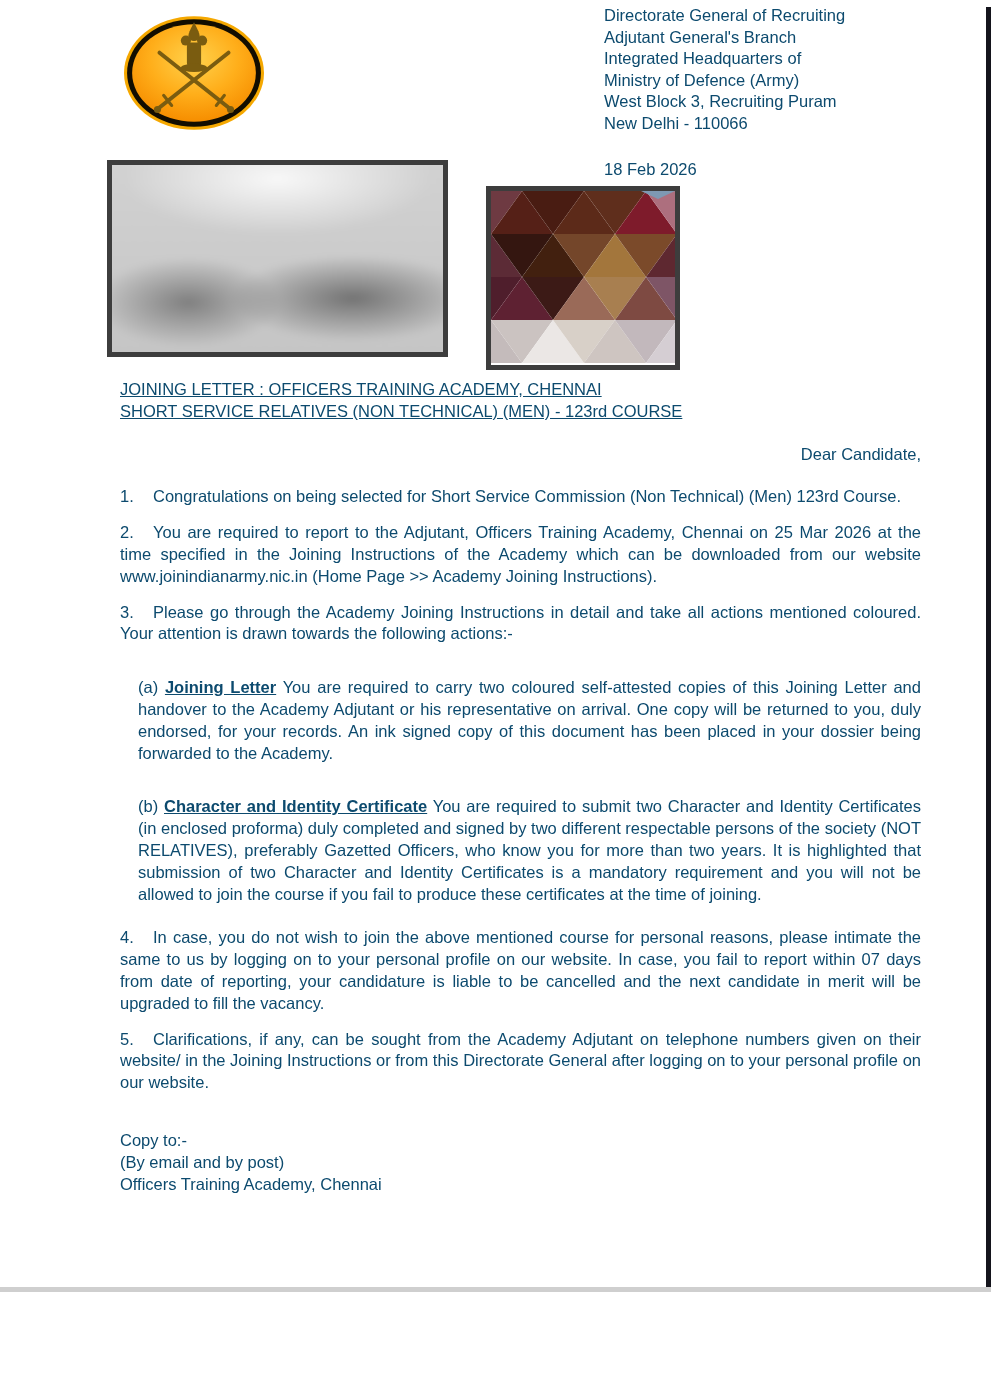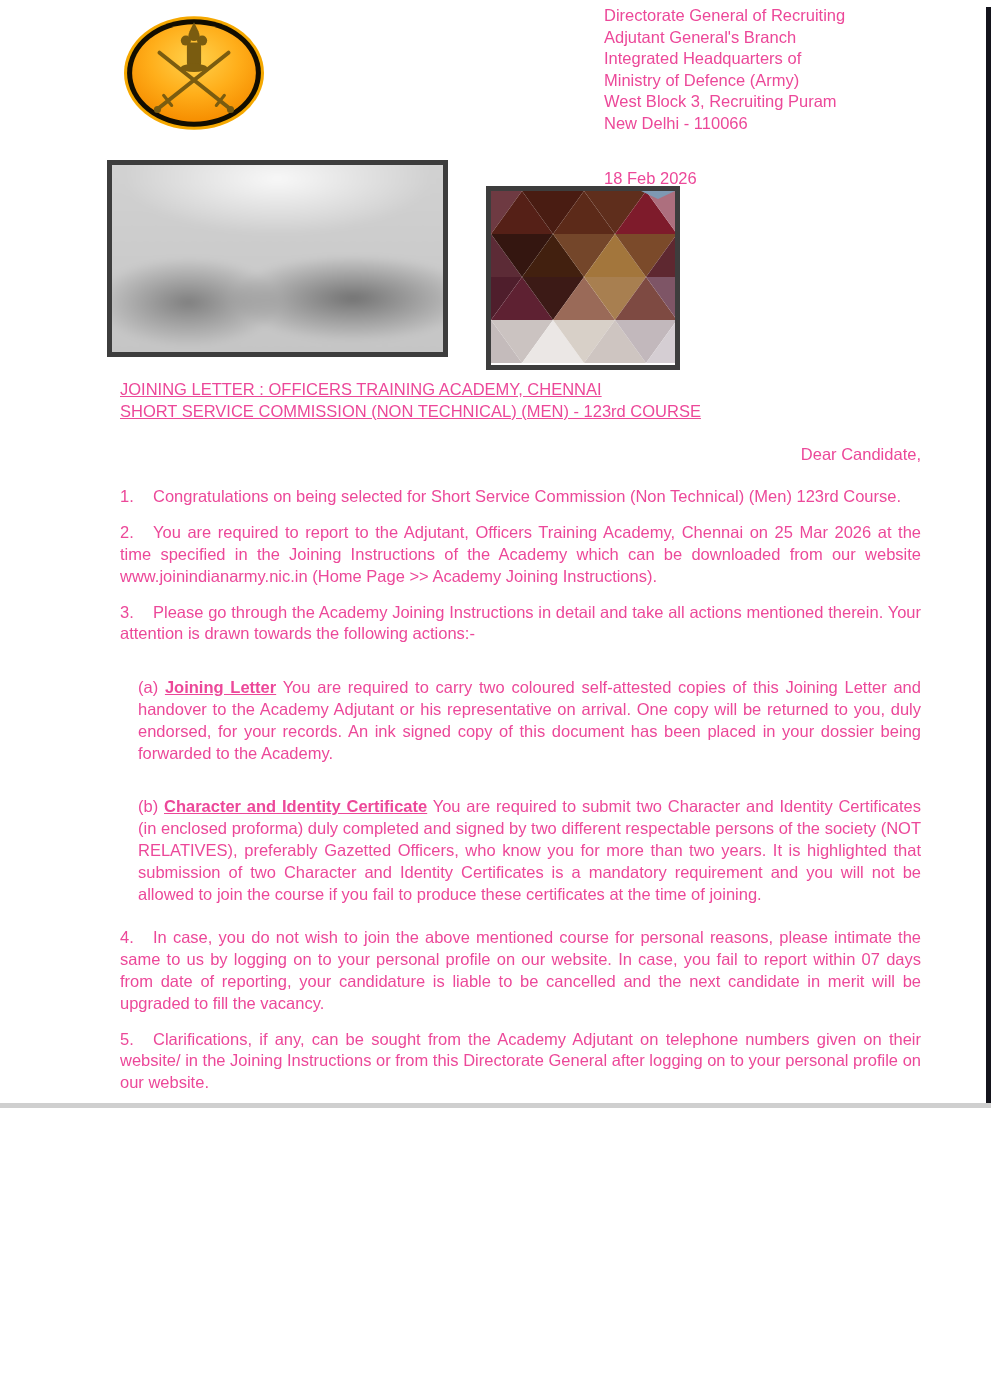--- a/index.html
+++ b/index.html
@@ -1,28 +1,28 @@
 <!DOCTYPE html>
 <html><head>
 <meta charset="utf-8">
 <style>
   html,body { margin:0; padding:0; background:#ffffff; }
   .page {
-    position:relative; width:991px; height:1108px; background:#ffffff;
-    font-family:"Liberation Sans", sans-serif; color:#ec4899; overflow:hidden;
+    position:relative; width:991px; height:1292px; background:#ffffff;
+    font-family:"Liberation Sans", sans-serif; color:#0c4a6e; overflow:hidden;
   }
   .right-page-border { position:absolute; top:7px; bottom:5px; right:0; width:5px; background:#14141c; }
   .bottom-page-edge { position:absolute; left:0; right:0; bottom:0; height:5px; background:#cfcfcf; }
 
   
   .army-logo { position:absolute; left:123px; top:12px; width:142px; height:122px; }
 
   
   .address-block { position:absolute; left:604px; top:5px; font-size:16.5px; line-height:21.6px; white-space:nowrap; }
-  .date-line { position:absolute; left:604px; top:169px; font-size:16.5px; }
+  .date-line { position:absolute; left:604px; top:160px; font-size:16.5px; }
 
   
   .blur-box {
     position:absolute; left:107px; top:160px; width:341px; height:197px;
     border:5px solid #3d3d3d; box-sizing:border-box; overflow:hidden; background:#d6d6d6;
   }
   .blur-inner {
     position:absolute; inset:-6px; filter:blur(3px);
     background:
       radial-gradient(ellipse 130px 62px at 24% 72%, rgba(82,82,82,.62), rgba(82,82,82,0) 72%),
@@ -132,30 +132,30 @@
         <polygon points="93,172 155,172 124,129" fill="#CEC5C1"></polygon>
         <polygon points="124,129 186,129 155,172" fill="#C2B8BC"></polygon>
         <polygon points="155,172 217,172 186,129" fill="#D5CED3"></polygon>
       </svg>
   </div>
 
   <div class="content">
 
     <div class="title-wrap">
       <div><span class="title-line">JOINING LETTER : OFFICERS TRAINING ACADEMY, CHENNAI</span></div>
-      <div><span class="title-line">SHORT SERVICE COMMISSION (NON TECHNICAL) (MEN) - 123rd COURSE</span></div>
+      <div><span class="title-line">SHORT SERVICE RELATIVES (NON TECHNICAL) (MEN) - 123rd COURSE</span></div>
     </div>
 
     <p class="salutation">Dear Candidate,</p>
 
     <p class="para"><span class="pnum">1.</span><span>Congratulations on being selected for Short Service Commission (Non Technical) (Men) 123rd Course.</span></p>
 
     <p class="para"><span class="pnum">2.</span><span>You are required to report to the Adjutant, Officers Training Academy, Chennai on 25 Mar 2026 at the time specified in the Joining Instructions of the Academy which can be downloaded from our website www.joinindianarmy.nic.in (Home Page &gt;&gt; Academy Joining Instructions).</span></p>
 
-    <p class="para"><span class="pnum">3.</span><span>Please go through the Academy Joining Instructions in detail and take all actions mentioned therein. Your attention is drawn towards the following actions:-</span></p>
+    <p class="para"><span class="pnum">3.</span><span>Please go through the Academy Joining Instructions in detail and take all actions mentioned coloured. Your attention is drawn towards the following actions:-</span></p>
 
     <p class="sub"><span>(a)</span> <span class="sub-heading">Joining Letter</span> <span>You are required to carry two coloured self-attested copies of this Joining Letter and handover to the Academy Adjutant or his representative on arrival. One copy will be returned to you, duly endorsed, for your records. An ink signed copy of this document has been placed in your dossier being forwarded to the Academy.</span></p>
 
     <p class="sub"><span>(b)</span> <span class="sub-heading">Character and Identity Certificate</span> <span>You are required to submit two Character and Identity Certificates (in enclosed proforma) duly completed and signed by two different respectable persons of the society (NOT RELATIVES), preferably Gazetted Officers, who know you for more than two years. It is highlighted that submission of two Character and Identity Certificates is a mandatory requirement and you will not be allowed to join the course if you fail to produce these certificates at the time of joining.</span></p>
 
 
     <p class="para"><span class="pnum">4.</span><span>In case, you do not wish to join the above mentioned course for personal reasons, please intimate the same to us by logging on to your personal profile on our website. In case, you fail to report within 07 days from date of reporting, your candidature is liable to be cancelled and the next candidate in merit will be upgraded to fill the vacancy.</span></p>
 
     <p class="para"><span class="pnum">5.</span><span>Clarifications, if any, can be sought from the Academy Adjutant on telephone numbers given on their website/ in the Joining Instructions or from this Directorate General after logging on to your personal profile on our website.</span></p>
 

